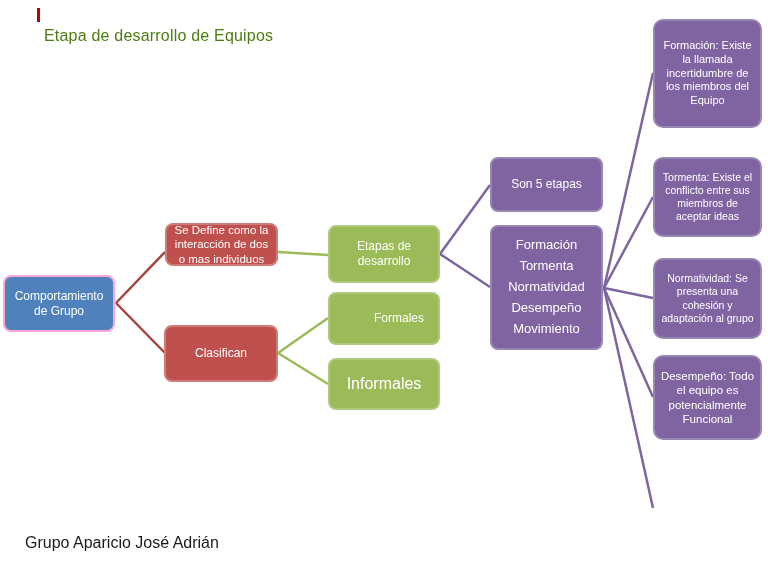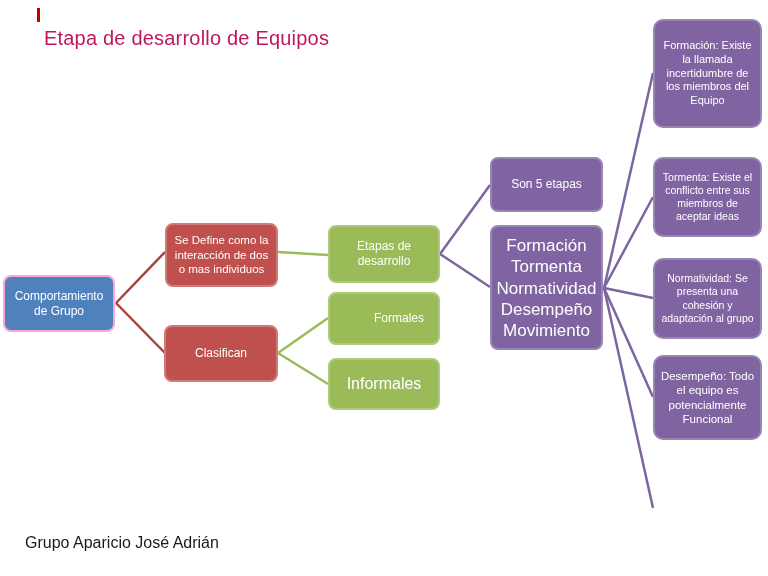--- a/index.html
+++ b/index.html
@@ -1,48 +1,48 @@
 <!DOCTYPE html>
 <html><head>
 <meta charset="utf-8">
 <style>
   html,body{margin:0;padding:0;background:#ffffff;}
   #slide{
     position:relative;width:768px;height:576px;background:#ffffff;overflow:hidden;
     font-family:"Liberation Sans", sans-serif;
   }
   .title{
-    position:absolute;left:44px;top:27px;font-size:20px;color:#be185d;letter-spacing:.2px;
+    position:absolute;left:44px;top:27px;font-size:16px;color:#4d7c0f;letter-spacing:.2px;
   }
   .author{
     position:absolute;left:25px;top:534px;font-size:16px;color:#1a1a1a;
   }
   .red-caret{
     position:absolute;left:37px;top:8px;width:2.5px;height:14px;background:#c00000;
   }
   svg.connectors{position:absolute;left:0;top:0;z-index:1;}
   .box{
     position:absolute;z-index:2;box-sizing:border-box;border-radius:8px;
     color:#ffffff;display:flex;flex-direction:column;align-items:center;justify-content:center;
     text-align:center;line-height:1.25;padding:3px 5px;
   }
   .blue  {background:#4f81bd;border:2px solid #f9a8d4;}
   .red   {background:#c0504d;border:2px solid #cf7b78;}
   .green {background:#9bbb59;border:2px solid #afc97d;}
   .purple{background:#8064a2;border:2px solid #9886b3;}
   .rounded10{border-radius:10px;}
 
   .b-root      {left:3px;  top:275px;width:112px;height:57px;font-size:12px;}
-  .b-def       {left:165px;top:223px;width:113px;height:64px;font-size:11.5px;}
+  .b-def       {left:165px;top:223px;width:113px;height:43px;font-size:11.5px;}
   .b-clas      {left:164px;top:325px;width:114px;height:57px;font-size:12px;}
   .b-etapas    {left:328px;top:225px;width:112px;height:58px;font-size:12px;}
   .b-formales  {left:328px;top:292px;width:112px;height:53px;font-size:12px;padding-left:35px;}
   .b-informales{left:328px;top:358px;width:112px;height:52px;font-size:16px;}
   .b-son5      {left:490px;top:157px;width:113px;height:55px;font-size:12px;}
-  .b-stagelist {left:490px;top:225px;width:113px;height:125px;font-size:17px;justify-content:space-around;padding:8px 5px;}
+  .b-stagelist {left:490px;top:225px;width:113px;height:125px;font-size:13px;justify-content:space-around;padding:8px 5px;}
   .b-r1{left:653px;top:19px; width:109px;height:109px;font-size:11px;align-items:center;}
   .b-r2{left:653px;top:157px;width:109px;height:80px; font-size:10.5px;}
   .b-r3{left:653px;top:258px;width:109px;height:81px; font-size:10.5px;}
   .b-r4{left:653px;top:355px;width:109px;height:85px; font-size:11.5px;}
   .b-r5{left:653px;top:460px;width:109px;height:97px; font-size:11.5px;}
 </style>
 </head>
 <body>
 
 <div id="slide">

